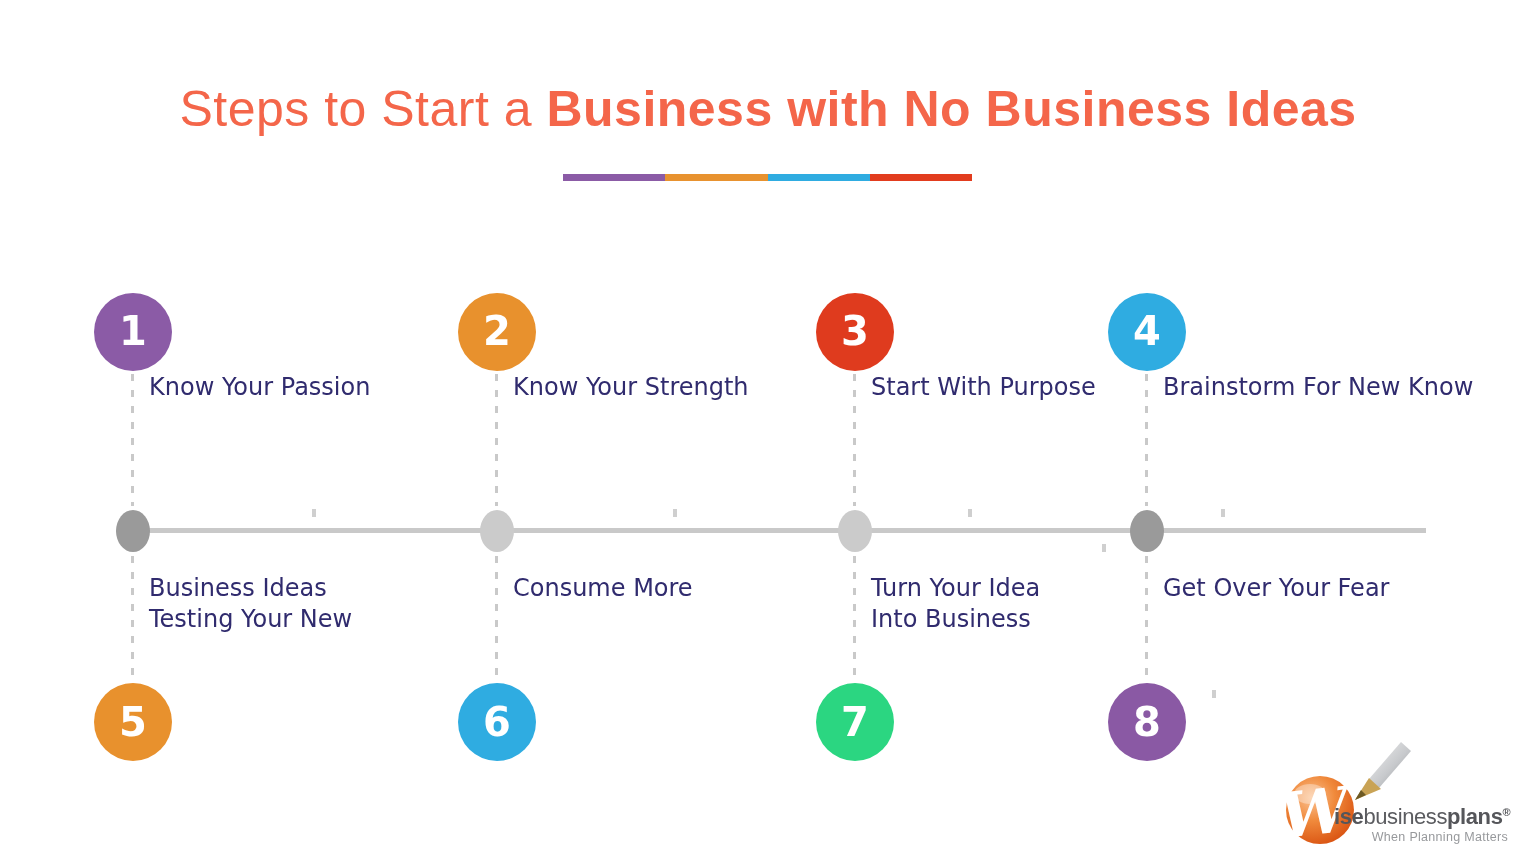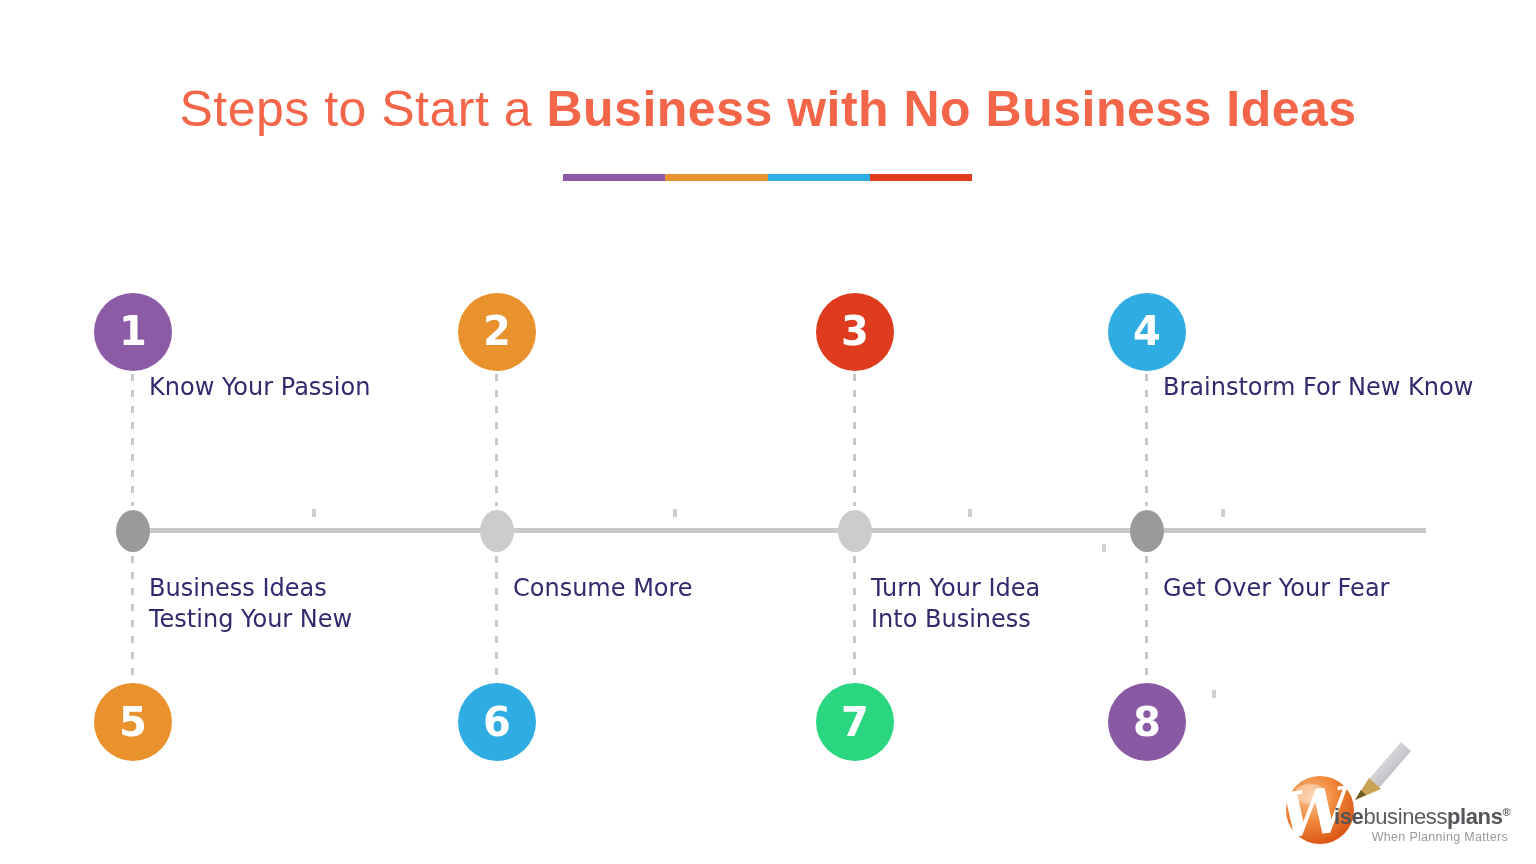--- a/index.html
+++ b/index.html
@@ -99,34 +99,36 @@
     <span class="num">5</span>
   </div>
   <div class="step-label row-bottom cx1">
     <div>Business Ideas</div>
     <div>Testing Your New</div>
   </div>
 
   <div class="step-circle row-top cx2" style="background: rgb(232, 145, 45);">
     <span class="num">2</span>
   </div>
+  <div class="step-label row-top cx2">Know Your Strength</div>
   <div class="conn top-conn cx2"></div>
   <div class="tl-dot cx2" style="background: rgb(203, 203, 203);"></div>
   <div class="conn bottom-conn cx2"></div>
   <div class="step-circle row-bottom cx2" style="background: rgb(47, 172, 225);">
     <span class="num">6</span>
   </div>
   <div class="step-label row-bottom cx2">
     <div>Consume More</div>
     <div></div>
   </div>
 
   <div class="step-circle row-top cx3" style="background: rgb(223, 59, 30);">
     <span class="num">3</span>
   </div>
+  <div class="step-label row-top cx3">Start With Purpose</div>
   <div class="conn top-conn cx3"></div>
   <div class="tl-dot cx3" style="background: rgb(203, 203, 203);"></div>
   <div class="conn bottom-conn cx3"></div>
   <div class="step-circle row-bottom cx3" style="background: rgb(43, 214, 129);">
     <span class="num">7</span>
   </div>
   <div class="step-label row-bottom cx3">
     <div>Turn Your Idea</div>
     <div>Into Business</div>
   </div>

